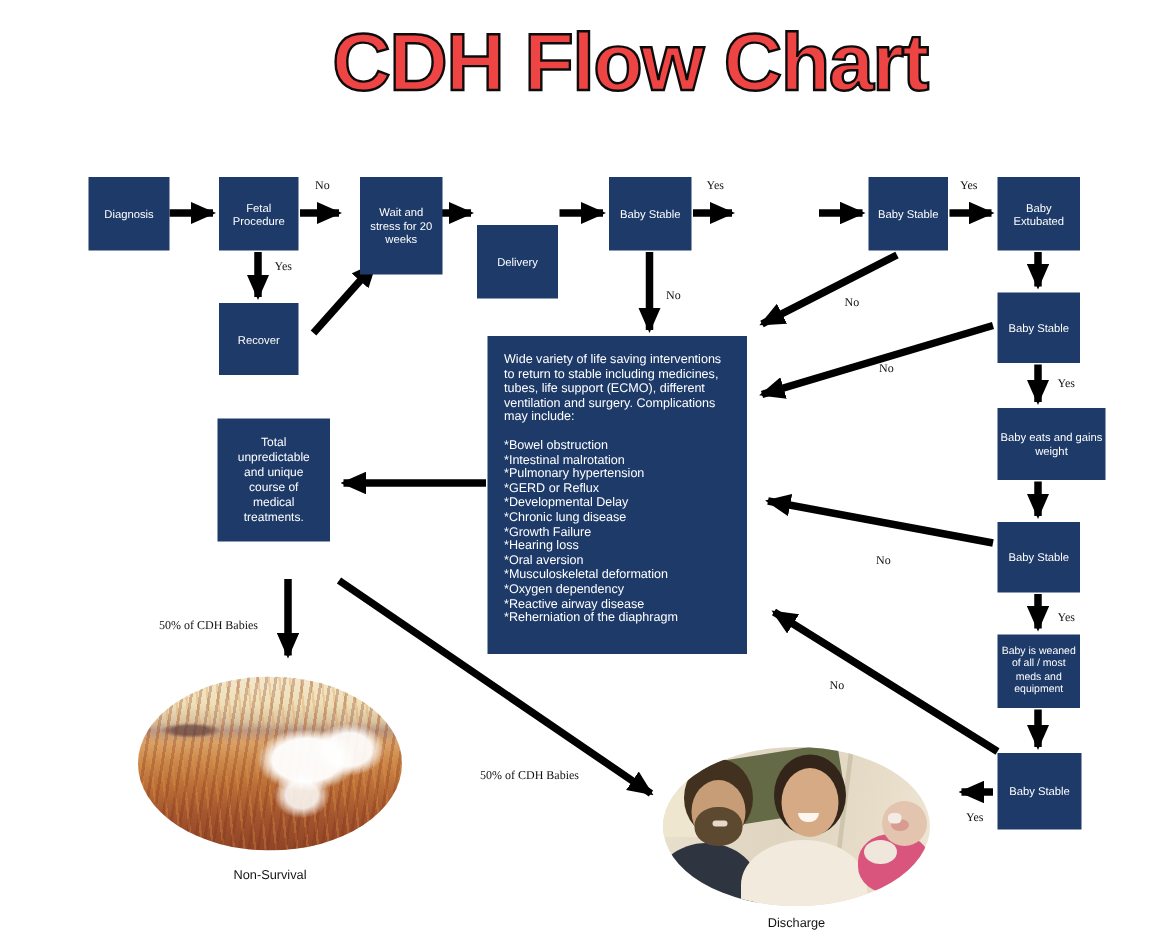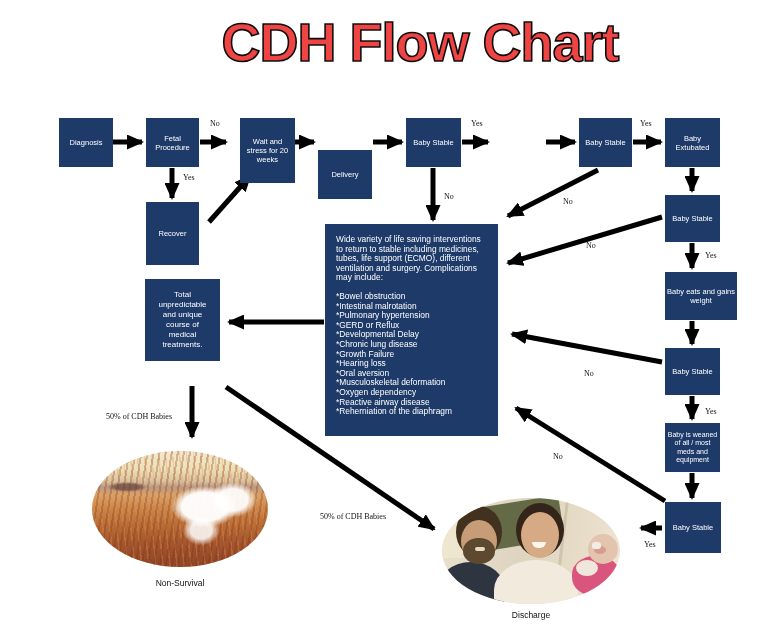--- a/index.html
+++ b/index.html
@@ -23,21 +23,21 @@
     font-size:7.5px;line-height:9px;padding:2px;box-sizing:border-box;
   }
   .b-diagnosis{left:59px;top:118px;width:54px;height:49px;}
   .b-fetal{left:146px;top:118px;width:53px;height:49px;}
   .b-wait{left:240px;top:118px;width:55px;height:65px;}
   .b-delivery{left:318px;top:118px;width:54px;height:49px;margin-top:32px;}
   .b-bs1{left:406px;top:118px;width:55px;height:49px;}
   .b-repair{left:492px;top:118px;width:53px;height:49px;}
   .b-bs2{left:579px;top:118px;width:53px;height:49px;}
   .b-extub{left:665px;top:118px;width:55px;height:49px;justify-content:flex-end;}
-  .b-recover{left:146px;top:202px;width:53px;height:63px;}
+  .b-recover{left:146px;top:202px;width:53px;height:48px;}
   .b-bs3{left:665px;top:195px;width:55px;height:47px;}
   .b-eats{left:665px;top:272px;width:72px;height:48px;}
   .b-bs4{left:665px;top:348px;width:55px;height:47px;}
   .b-weaned{left:665px;top:423px;width:55px;height:49px;font-size:7px;line-height:8.5px;padding:1px;}
   .b-bs5{left:665px;top:502px;width:56px;height:51px;}
   .b-total{left:145px;top:279px;width:75px;height:82px;font-size:8px;line-height:10px;padding:4px 7px;}
   .b-big{
     left:325px;top:224px;width:173px;height:212px;
     display:block;text-align:left;font-size:8.4px;line-height:9.6px;
     padding:11px 8px 8px 11px;

